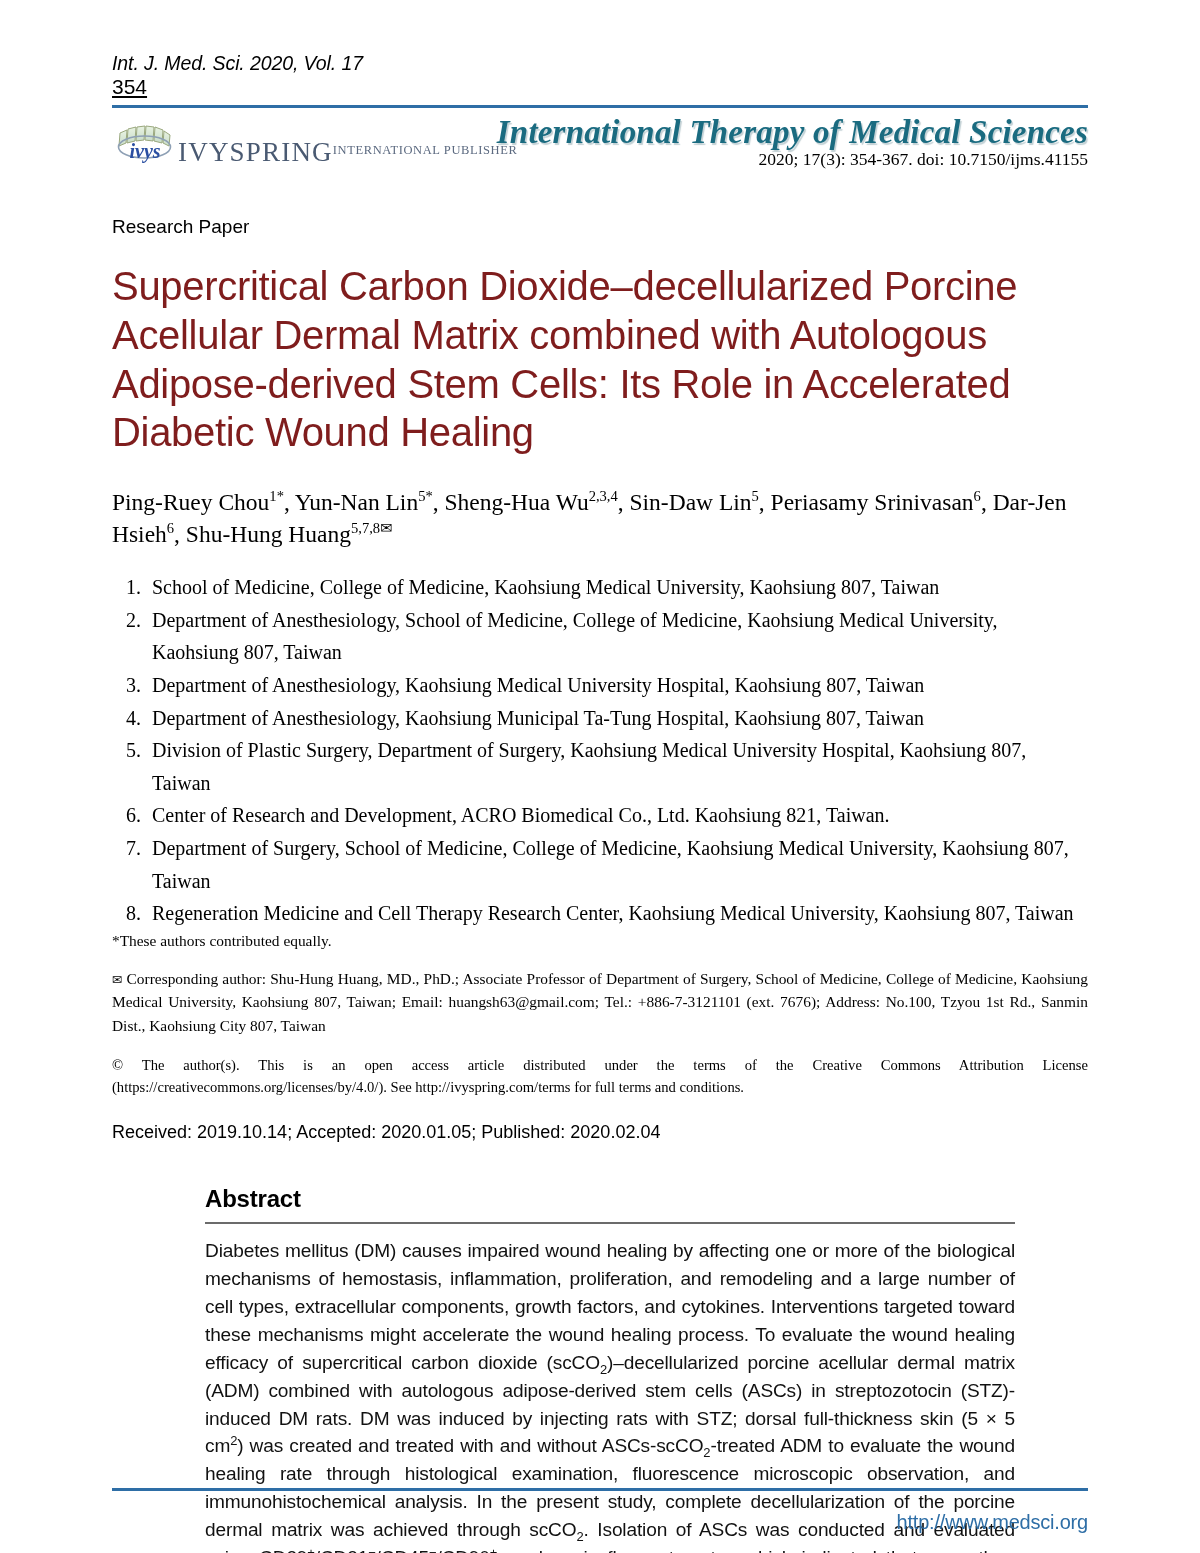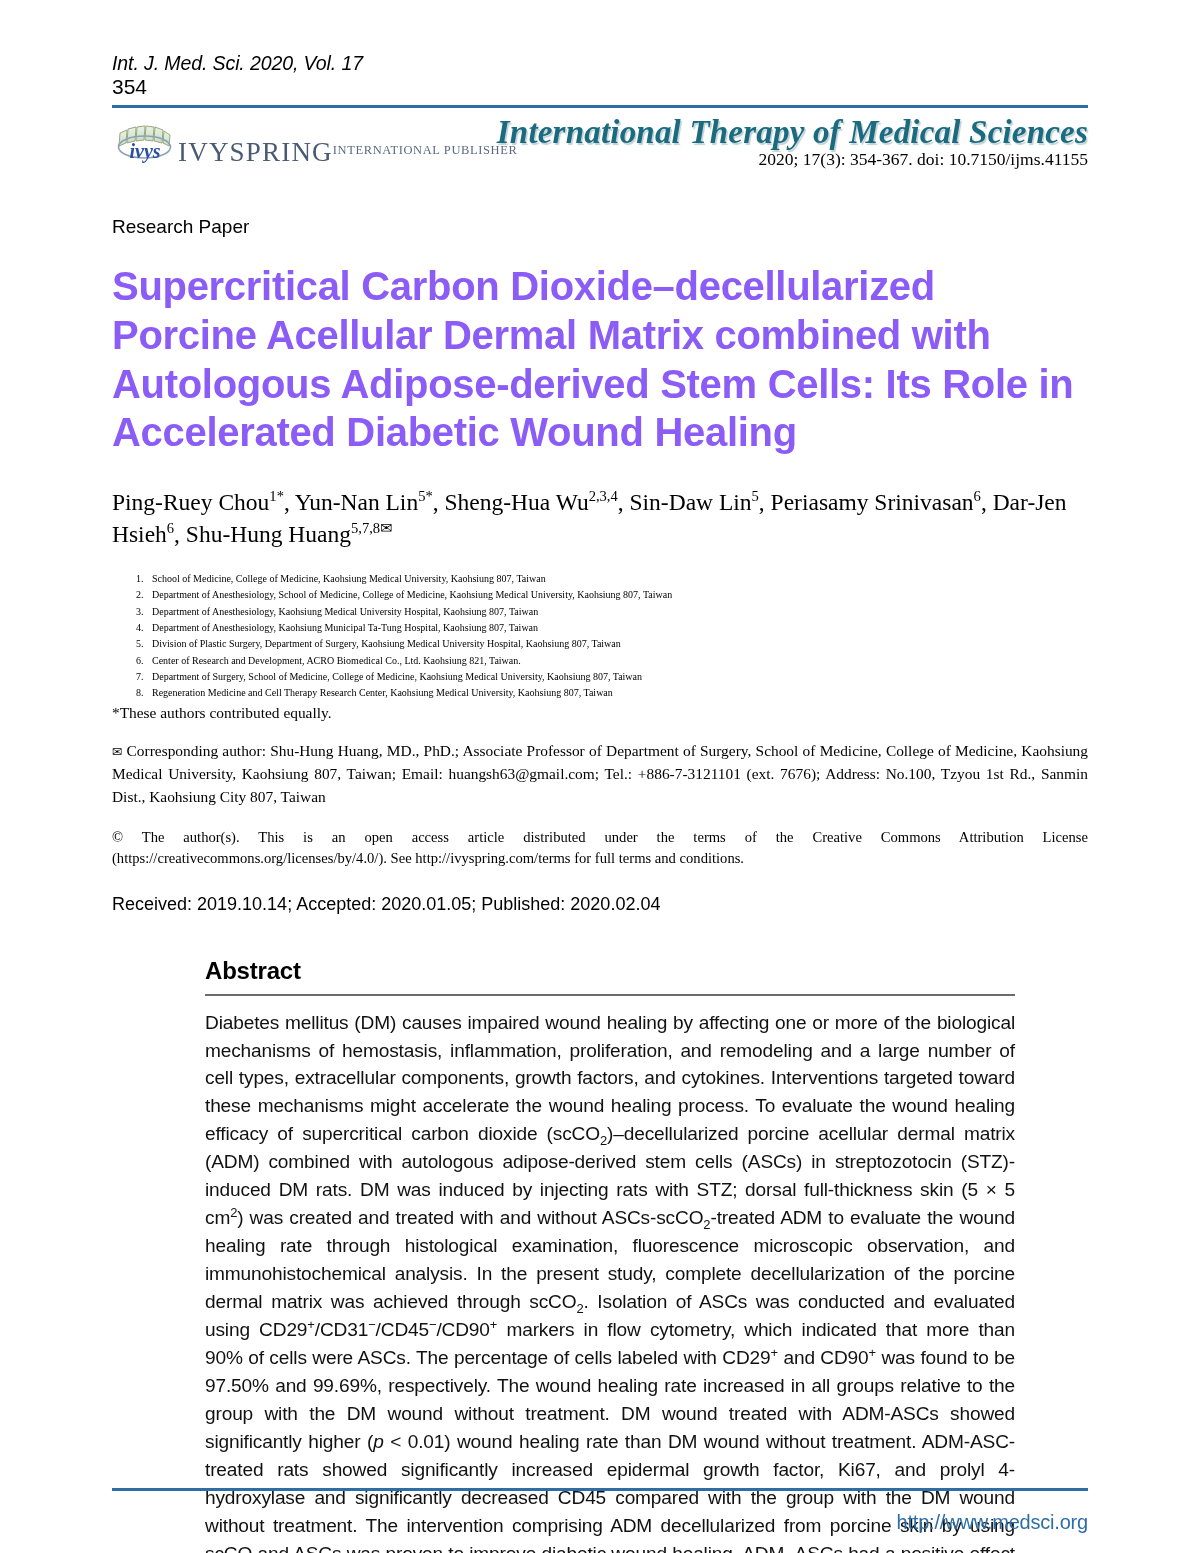--- a/index.html
+++ b/index.html
@@ -42,20 +42,21 @@
     font-family: "Liberation Sans", sans-serif;
     font-style: italic;
     font-size: 19.5px;
     letter-spacing: -0.1px;
     color: #000;
   }
   .runhead-right {
     font-family: "Liberation Sans", sans-serif;
     font-size: 21px;
     color: #000;
+    text-decoration: underline;
   }
   .head-rule {
     margin-top: 6px;
     height: 3px;
     background: #2e6ea6;
     width: 100%;
   }
 
   
   .masthead {
@@ -121,25 +122,25 @@
   .article-type {
     font-family: "Liberation Sans", sans-serif;
     font-size: 19px;
     margin-top: 24px;
   }
 
   
   .title {
     font-family: "Liberation Sans", "DejaVu Sans", sans-serif;
     font-size: 40px;
-    font-weight: bold;
+    font-weight: normal;
     line-height: 1.22;
     margin-top: 24px;
     letter-spacing: -0.3px;
-    color: #8b5cf6;
+    color: #7f1d1d;
   }
 
   
   .authors {
     font-family: "Liberation Serif", serif;
     font-size: 23.5px;
     line-height: 1.34;
     margin-top: 30px;
   }
   .authors sup {
@@ -147,21 +148,21 @@
     vertical-align: super;
     line-height: 0;
   }
   .env-glyph { font-size: 0.8em; }
 
   
   ol.affils {
     margin: 21px 0 0 0;
     padding-left: 34px;
     font-family: "Liberation Serif", serif;
-    font-size: 10px;
+    font-size: 20px;
     line-height: 1.63;
   }
   ol.affils li { padding-left: 6px; }
 
   .equal-note {
     font-family: "Liberation Serif", serif;
     font-size: 15.4px;
     margin-top: 2px;
   }
   .corr {

